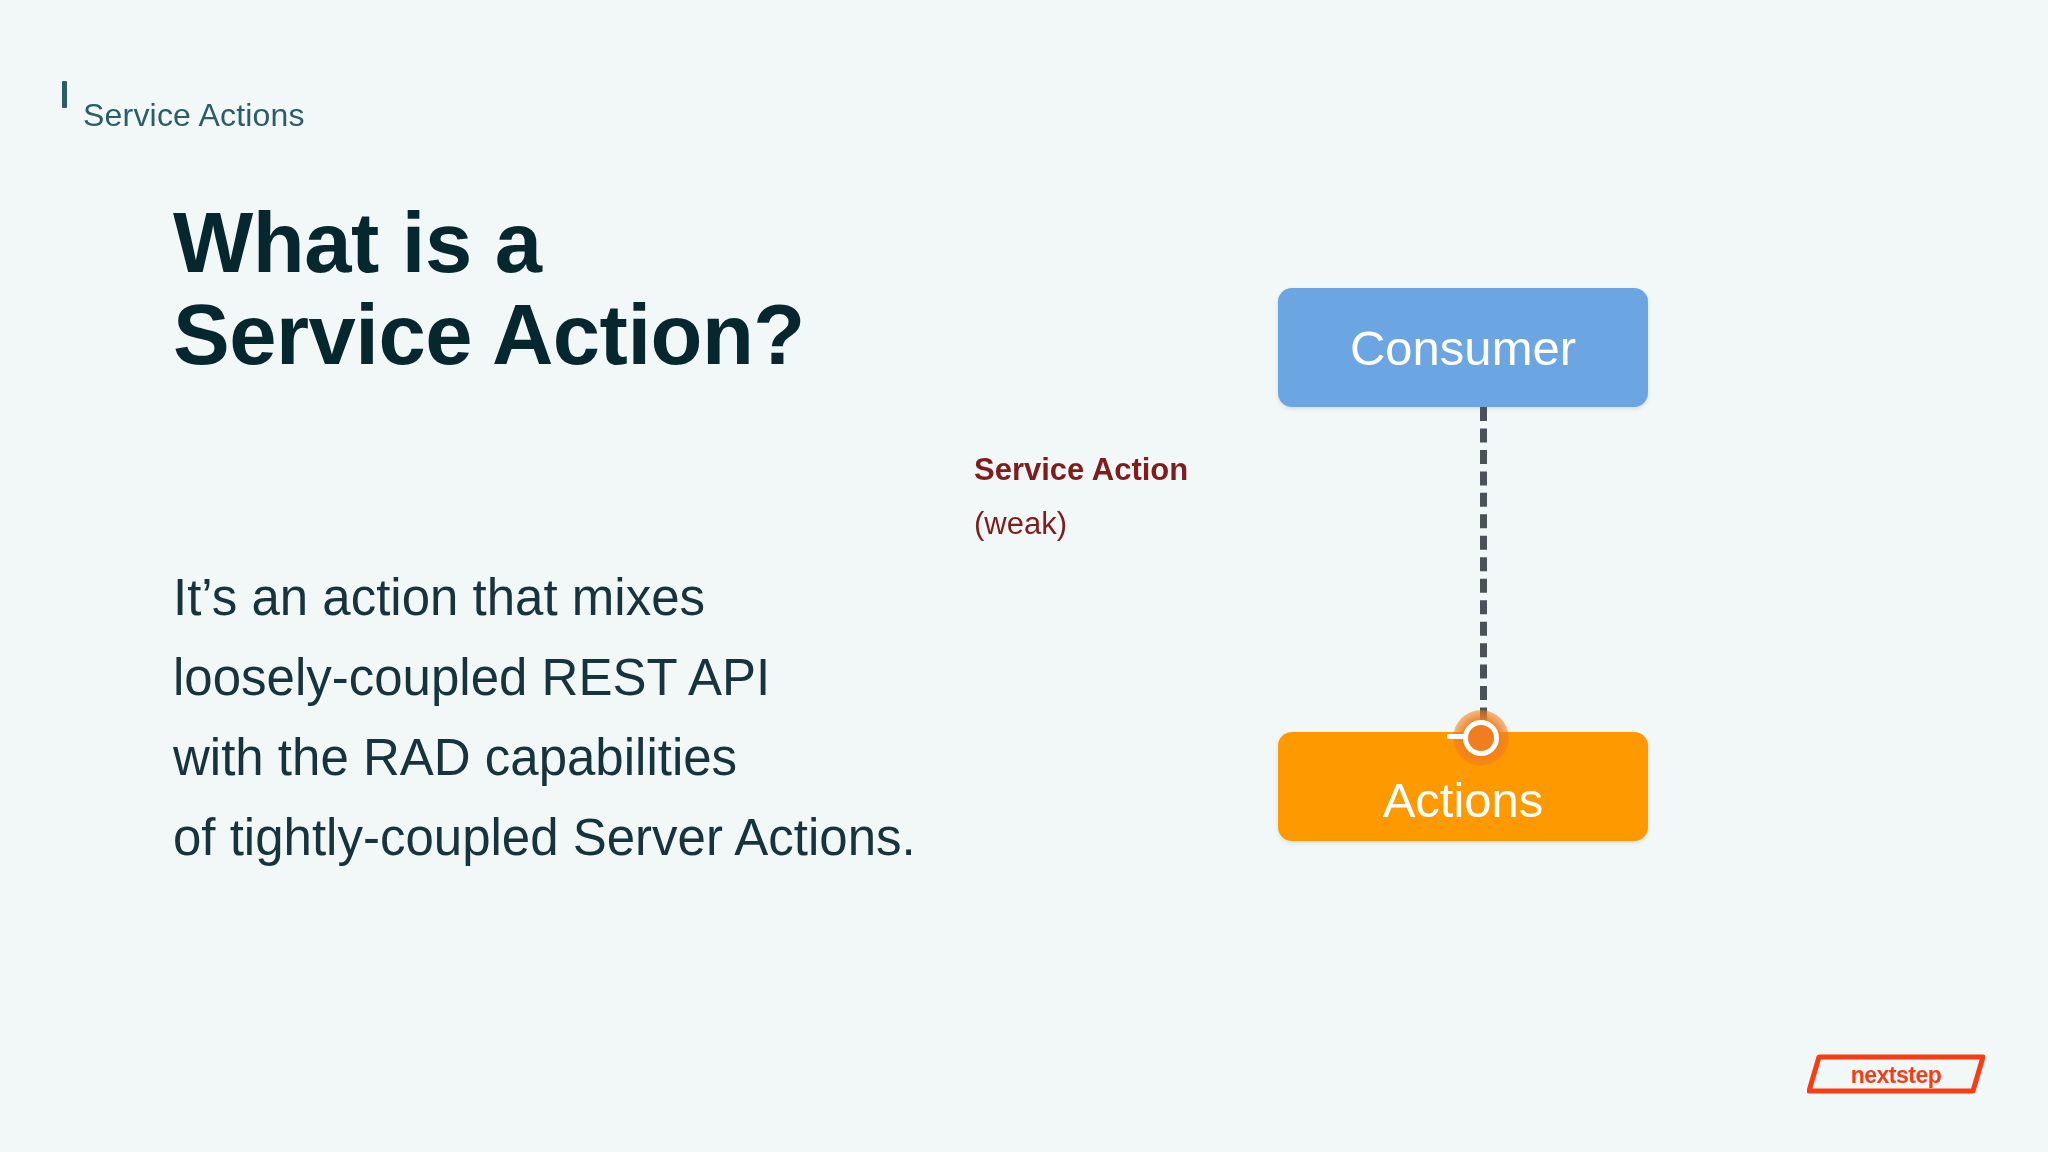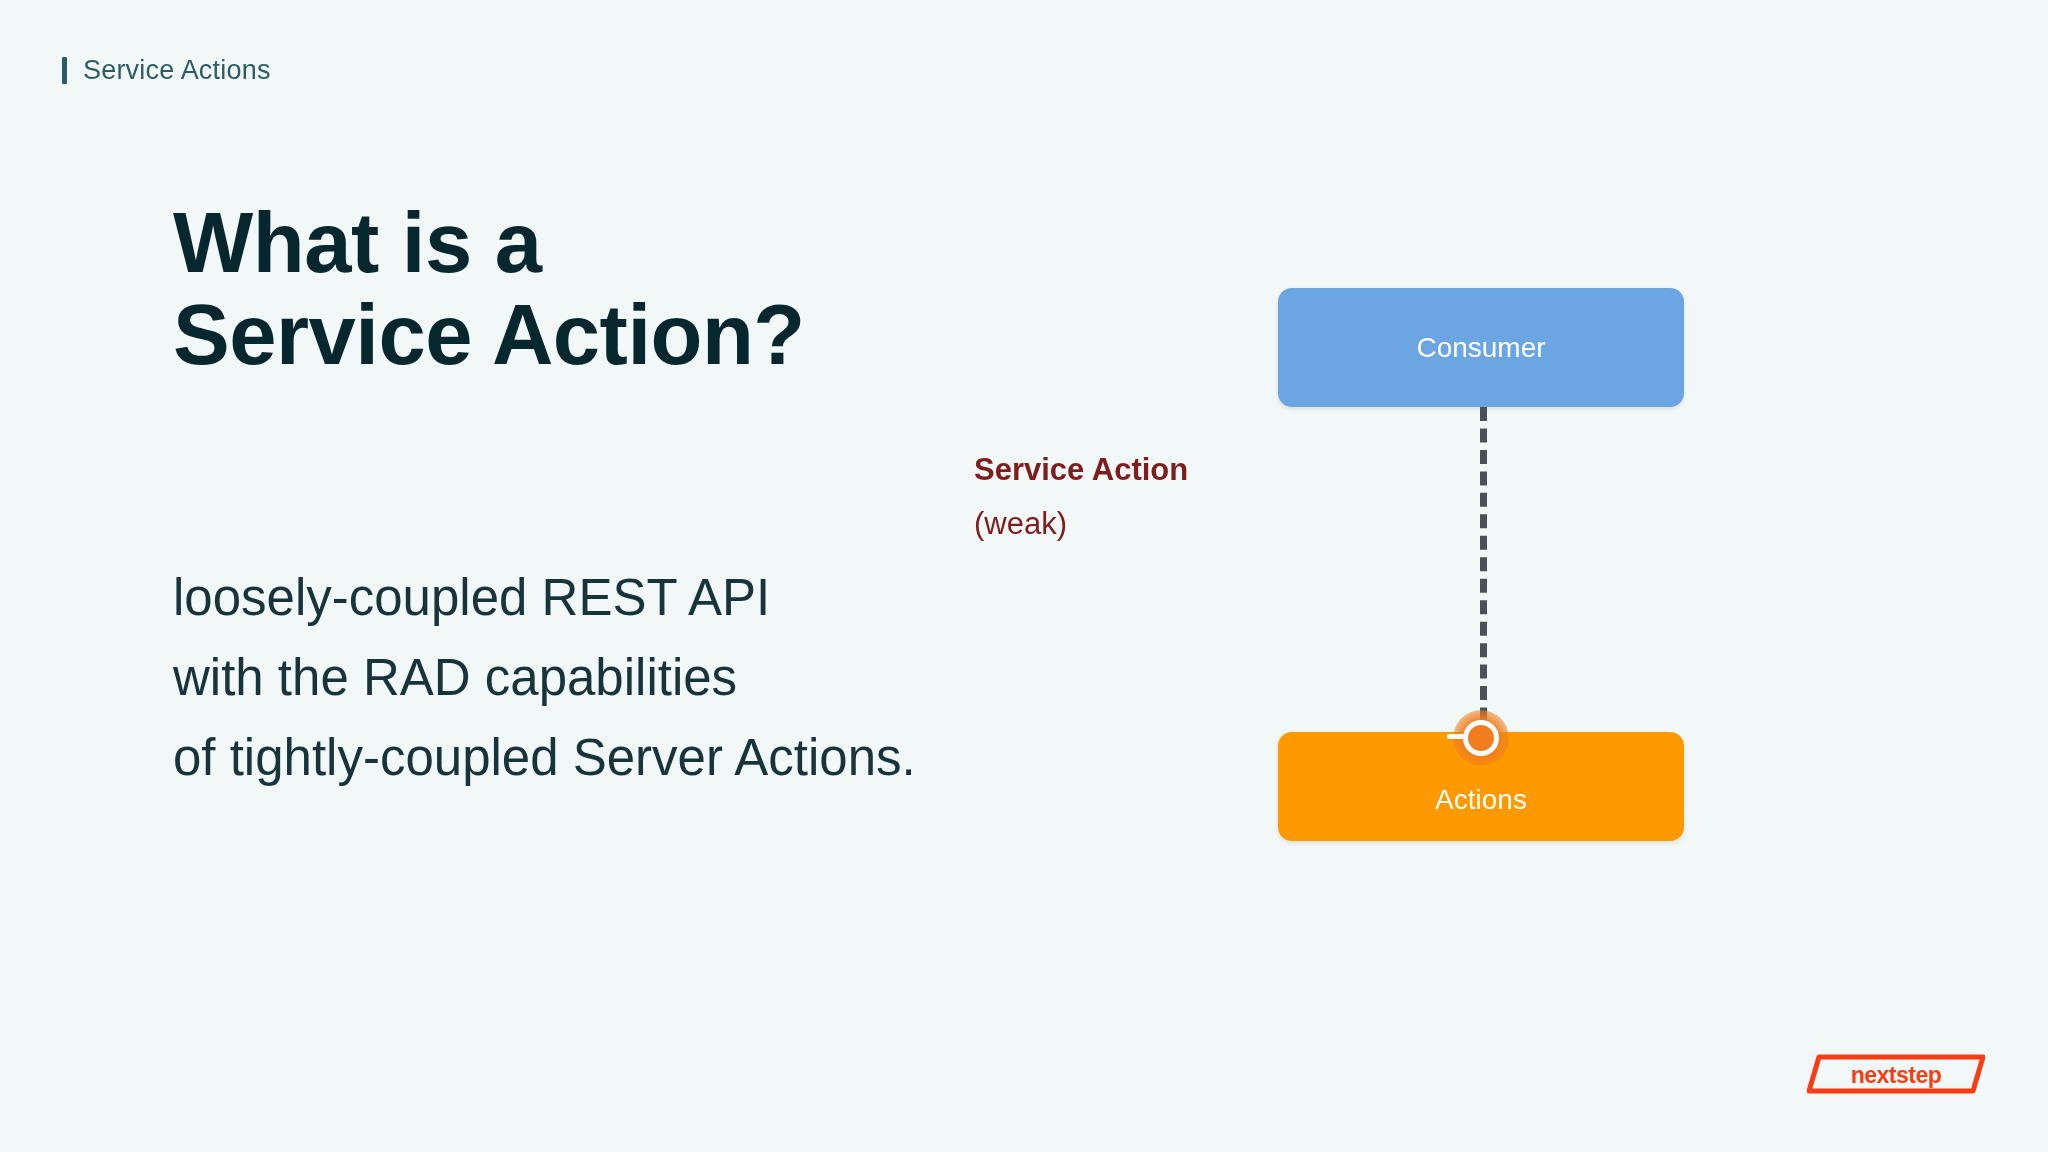--- a/index.html
+++ b/index.html
@@ -25,24 +25,25 @@
     align-items: center;
     gap: 16px;
   }
   .eyebrow-bar {
     width: 5px;
     height: 27px;
     background: #2C5C66;
     border-radius: 1px;
   }
   .eyebrow-text {
-    font-size: 27px;
+    font-size: 32px;
     color: #2C5C66;
     letter-spacing: 0.2px;
     white-space: nowrap;
+    margin-top: 42px;
   }
 
   
   .headline {
     position: absolute;
     left: 173px;
     top: 168px;
     font-size: 85px;
     font-weight: bold;
     line-height: 1.08;
@@ -69,27 +70,27 @@
     position: absolute;
     left: 1278px;
     top: 288px;
     width: 420px;
     height: 580px;
   }
 
   .node {
     position: absolute;
     left: 0;
-    width: 406px;
+    width: 370px;
     border-radius: 14px;
     display: flex;
     align-items: center;
     justify-content: center;
     color: #FFFFFF;
-    font-size: 28px;
+    font-size: 49px;
     font-weight: 400;
   }
 
   .node-consumer {
     top: 0;
     height: 119px;
     background: #6BA5E2;
     box-shadow: 0 2px 4px rgba(0,0,0,0.10);
   }
 
@@ -189,20 +190,21 @@
   <div class="eyebrow-bar"></div>
   <div class="eyebrow-text">Service Actions</div>
 </div>
 
 <div class="headline">
   <span class="ln">What is a</span>
   <span class="ln">Service Action?</span>
 </div>
 
 <div class="bodycopy">
+  <span class="ln">It’s an action that mixes</span>
   <span class="ln">loosely-coupled REST API</span>
   <span class="ln">with the RAD capabilities</span>
   <span class="ln">of tightly-coupled Server Actions.</span>
 </div>
 
 <div class="diagram">
 
   <div class="node node-consumer">
     <span>Consumer</span>
   </div>

